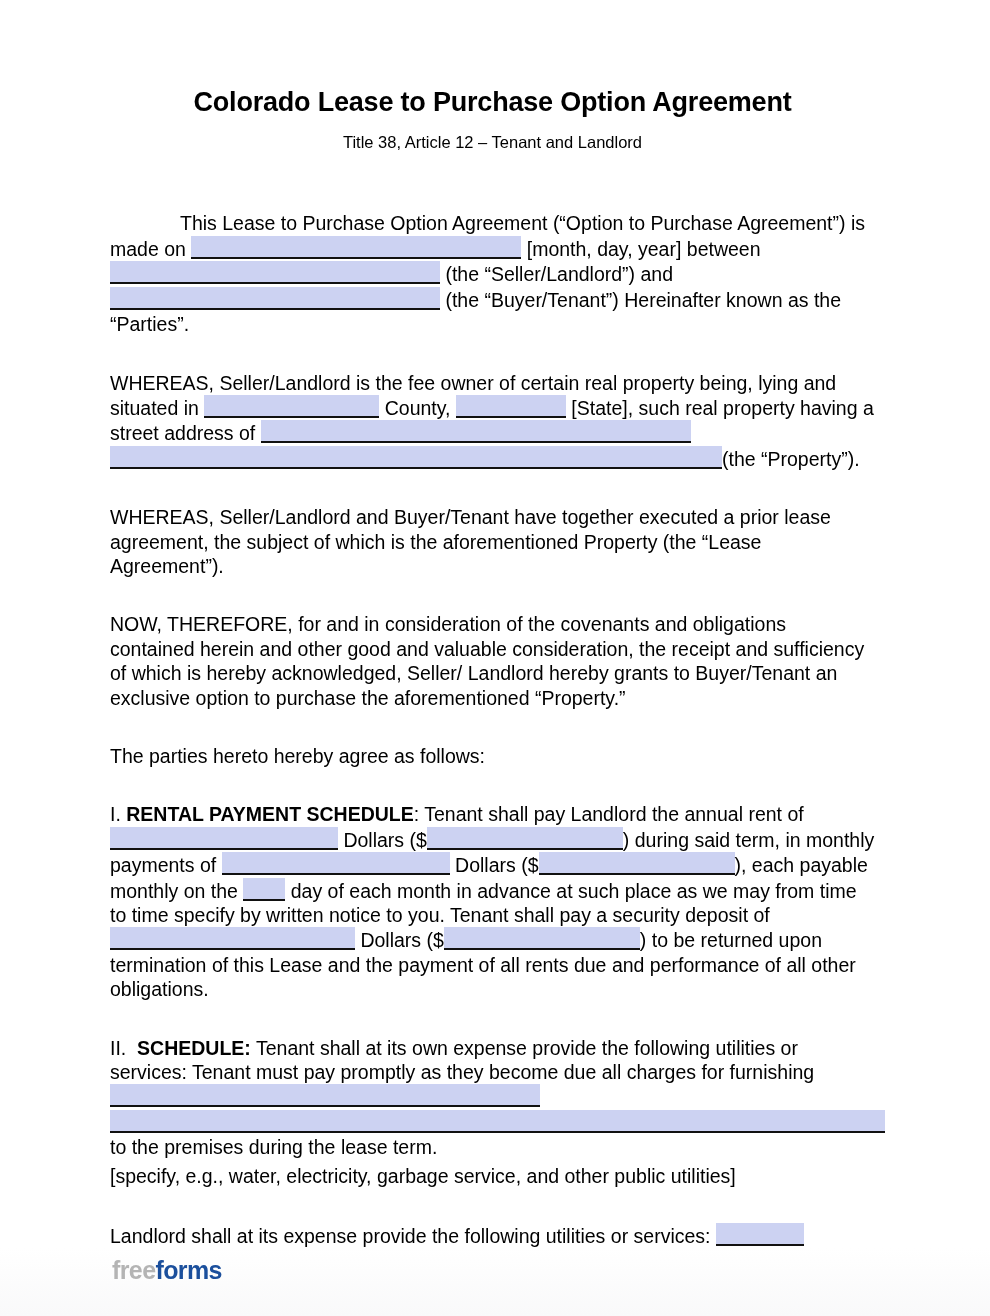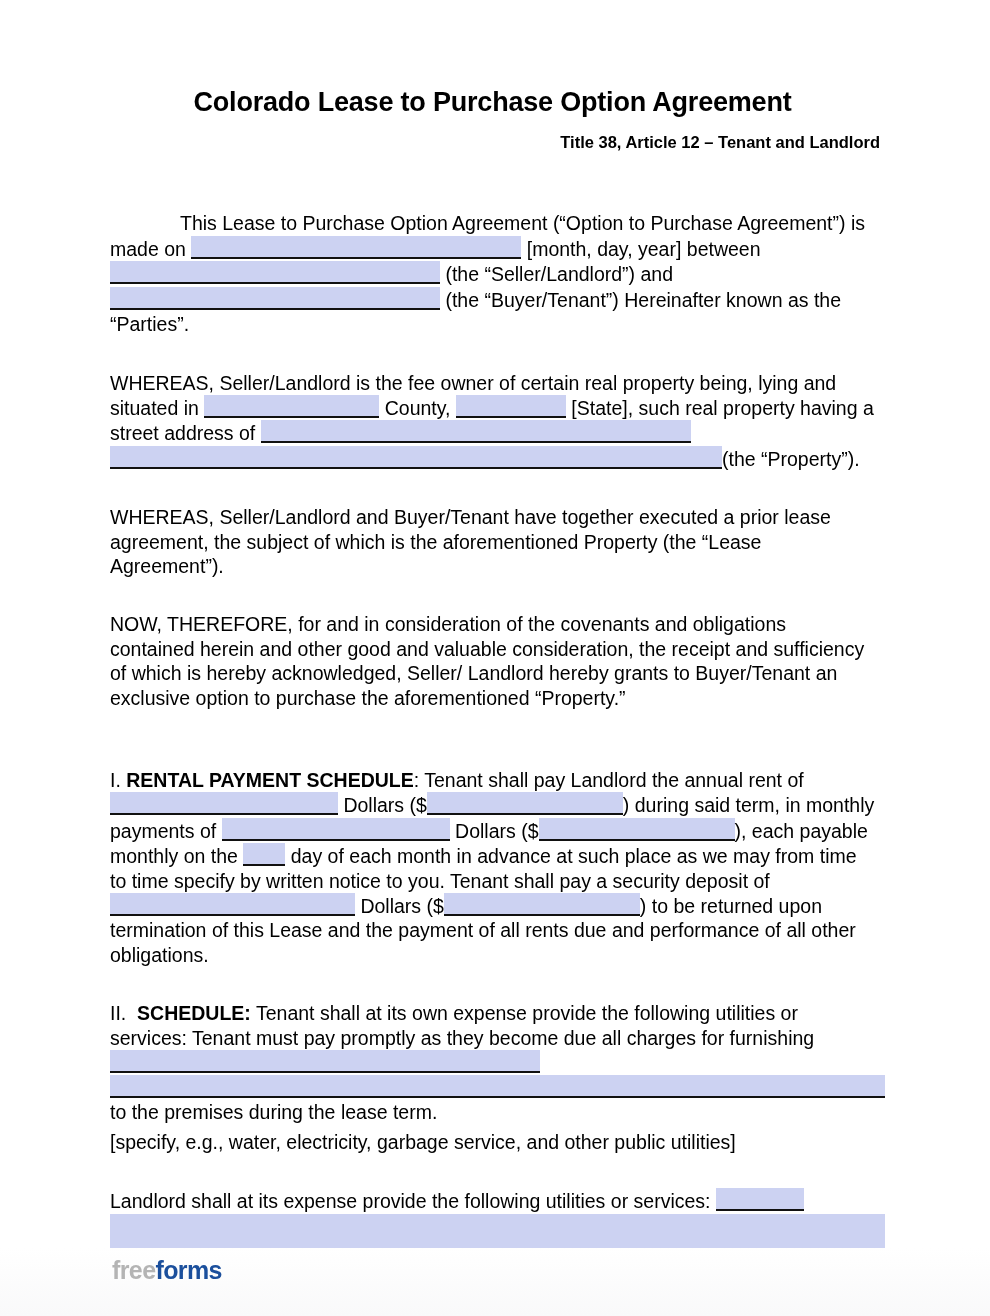--- a/index.html
+++ b/index.html
@@ -33,23 +33,23 @@
   .doc-title {
     text-align: center;
     font-size: 27px;
     font-weight: bold;
     letter-spacing: -0.2px;
     margin: 8px;
     padding-top: 80px;
     line-height: 1.1;
   }
   .doc-subtitle {
-    text-align: right;
+    text-align: center;
     font-size: 16.5px;
-    font-weight: bold;
+    font-weight: normal;
     margin: 0;
     padding-top: 7px;
     line-height: 1.2;
   }
 
   
   .para {
     font-size: 19.5px;
     line-height: 24.4px;
     margin: 5px;
@@ -129,20 +129,21 @@
     <div class="gap-md"></div>
 
     <p class="para">WHEREAS, Seller/Landlord and Buyer/Tenant have together executed a prior lease agreement, the subject of which is the aforementioned Property (the “Lease Agreement”).</p>
 
     <div class="gap-md"></div>
 
     <p class="para">NOW, THEREFORE, for and in consideration of the covenants and obligations contained herein and other good and valuable consideration, the receipt and sufficiency of which is hereby acknowledged, Seller/ Landlord hereby grants to Buyer/Tenant an exclusive option to purchase the aforementioned “Property.”</p>
 
     <div class="gap-md"></div>
 
+    <p class="para">The parties hereto hereby agree as follows:</p>
 
     <div class="gap-md"></div>
 
     <p class="para"><span>I.</span> <span class="bold">RENTAL PAYMENT SCHEDULE</span><span>: Tenant shall pay Landlord the annual rent of</span> <span class="fld fld-l"></span> <span>Dollars ($</span><span class="fld fld-ml"></span><span>) during said term, in monthly payments of</span> <span class="fld fld-l"></span> <span>Dollars ($</span><span class="fld fld-ml"></span><span>), each payable monthly on the</span> <span class="fld fld-xxs"></span> <span>day of each month in advance at such place as we may from time to time specify by written notice to you. Tenant shall pay a security deposit of</span> <span class="fld fld-xl"></span> <span>Dollars ($</span><span class="fld fld-ml"></span><span>) to be returned upon termination of this Lease and the payment of all rents due and performance of all other obligations.</span></p>
 
     <div class="gap-md"></div>
 
     <p class="para"><span>II.</span>&nbsp; <span class="bold">SCHEDULE:</span> <span>Tenant shall at its own expense provide the following utilities or services: Tenant must pay promptly as they become due all charges for furnishing</span> <span class="fld fld-rest-2"></span><span class="fld fld-full"></span></p>
 
     <p class="para">to the premises during the lease term.</p>

